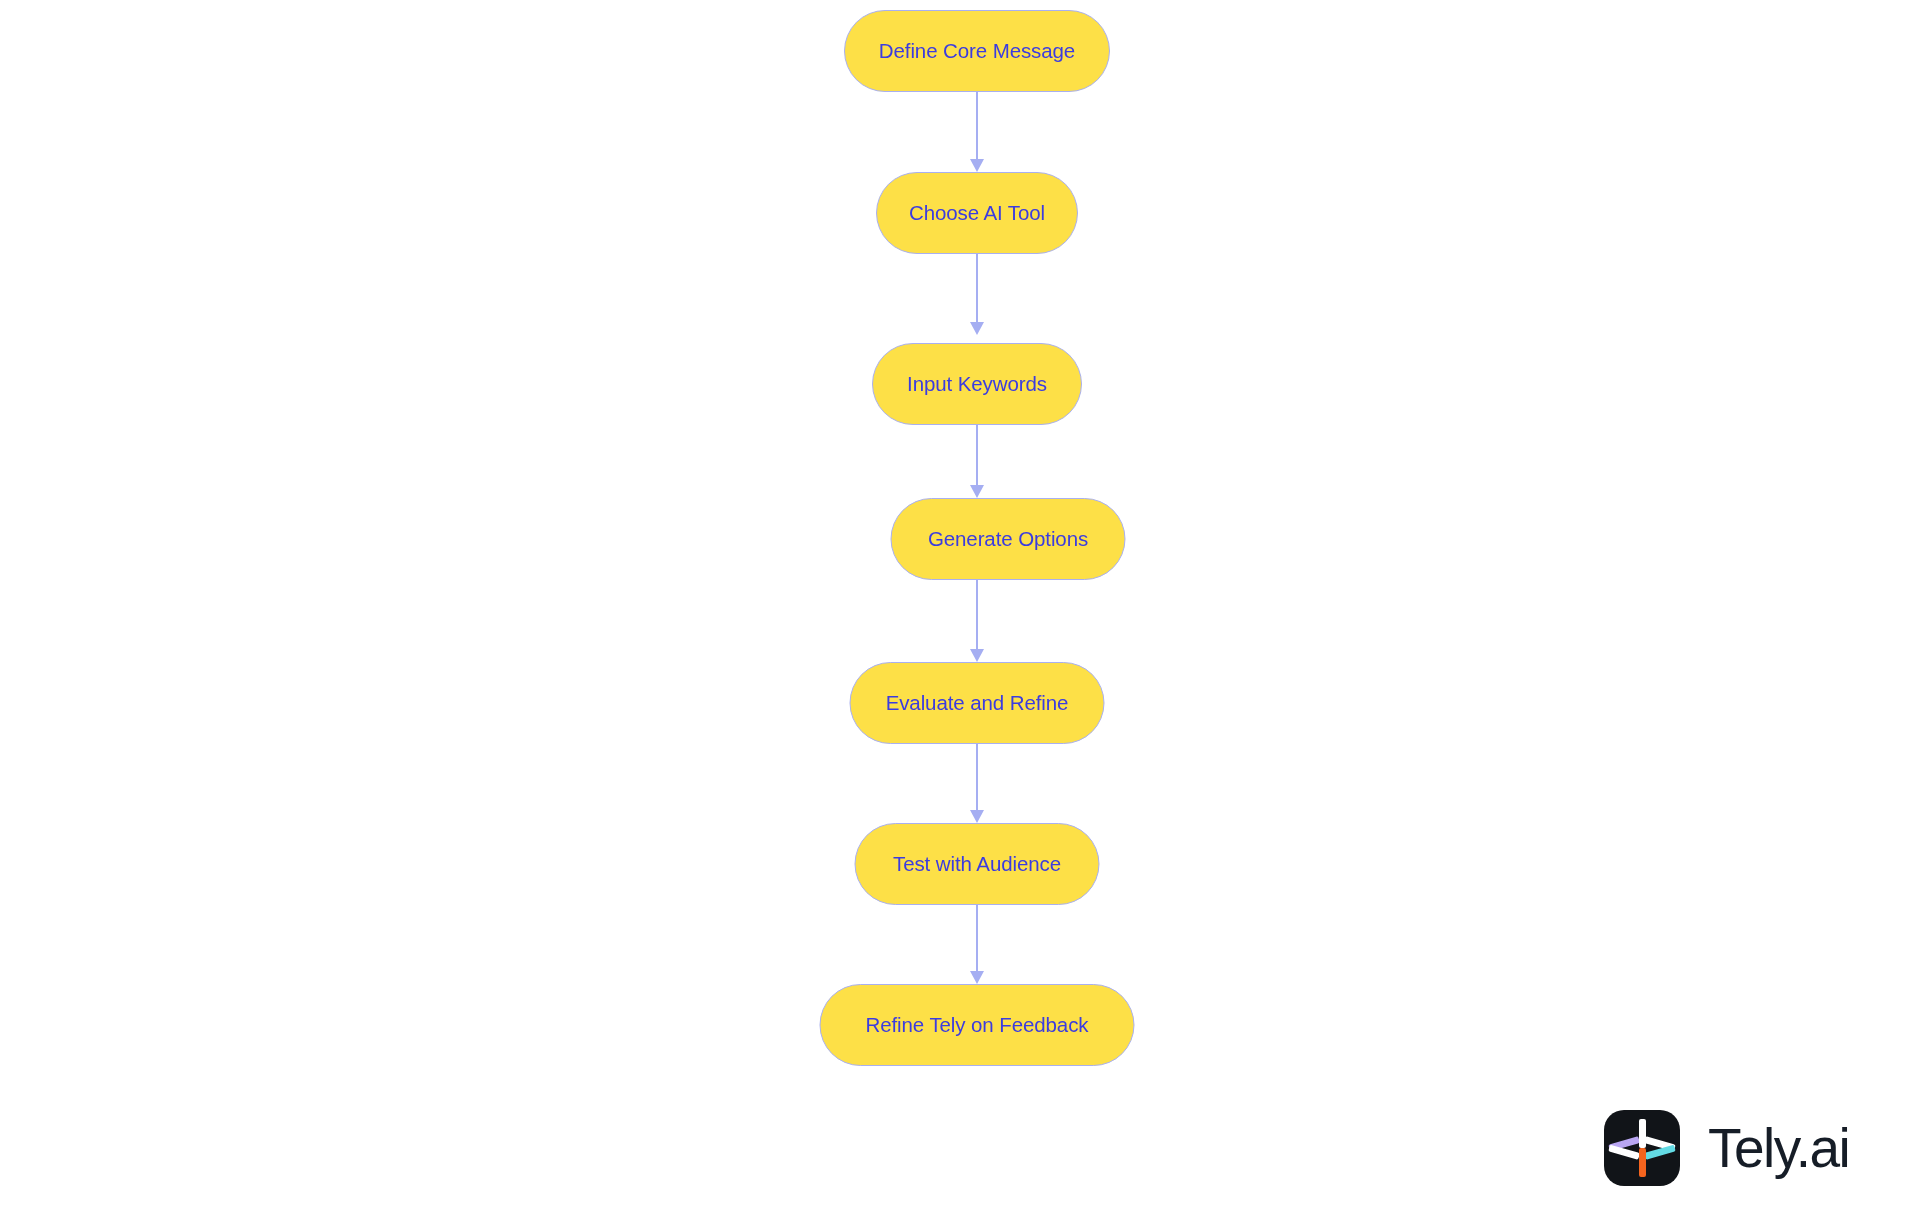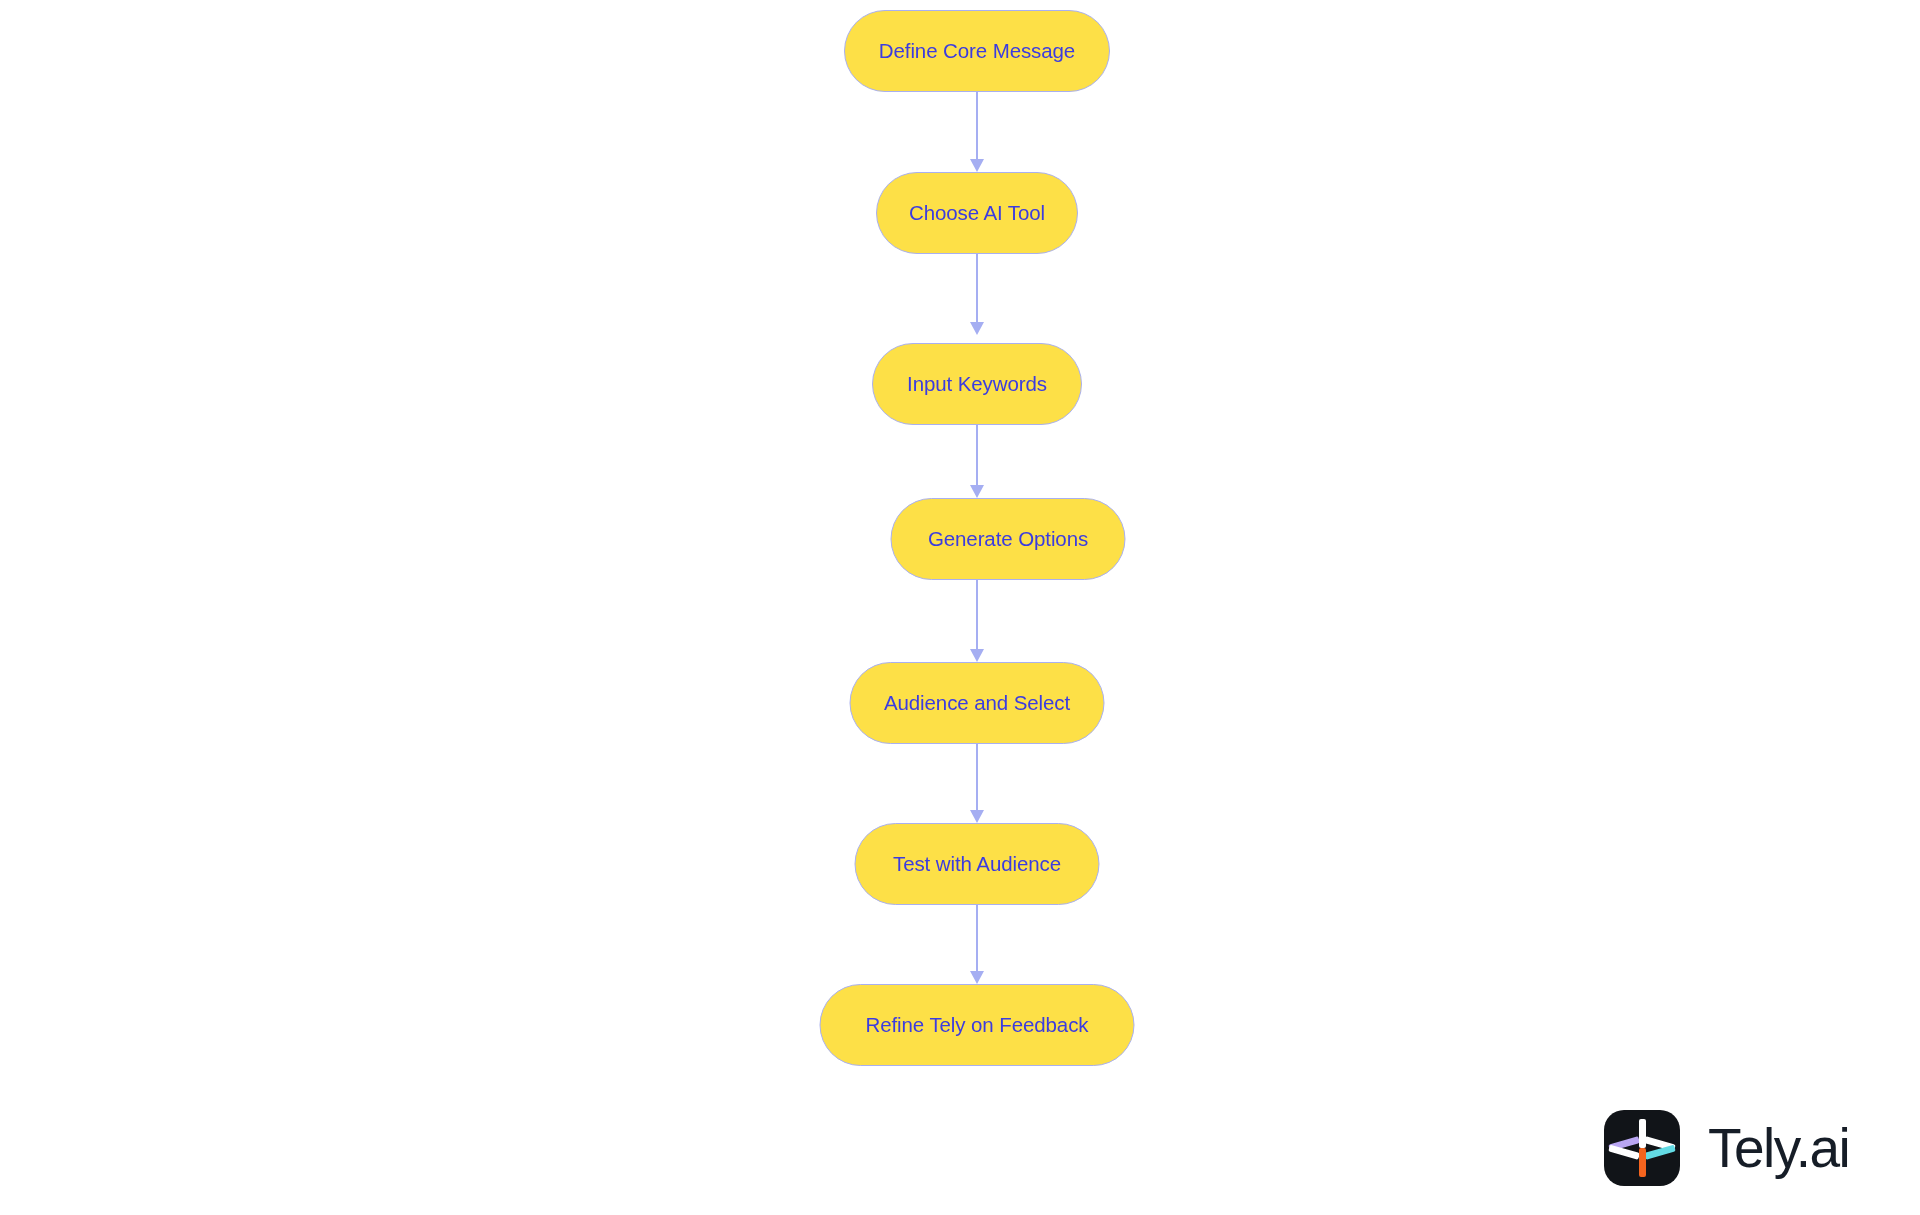--- a/index.html
+++ b/index.html
@@ -178,21 +178,21 @@
 
     <div class="flow-node" style="left:977px; top:343px; width:210px;">
       <span class="flow-node-label">Input Keywords</span>
     </div>
 
     <div class="flow-node" style="left:1008px; top:498px; width:235px;">
       <span class="flow-node-label">Generate Options</span>
     </div>
 
     <div class="flow-node" style="left:977px; top:662px; width:255px;">
-      <span class="flow-node-label">Audience and Select</span>
+      <span class="flow-node-label">Evaluate and Refine</span>
     </div>
 
     <div class="flow-node" style="left:977px; top:823px; width:245px;">
       <span class="flow-node-label">Test with Audience</span>
     </div>
 
     <div class="flow-node" style="left:977px; top:984px; width:315px;">
       <span class="flow-node-label">Refine Tely on Feedback</span>
     </div>
 

